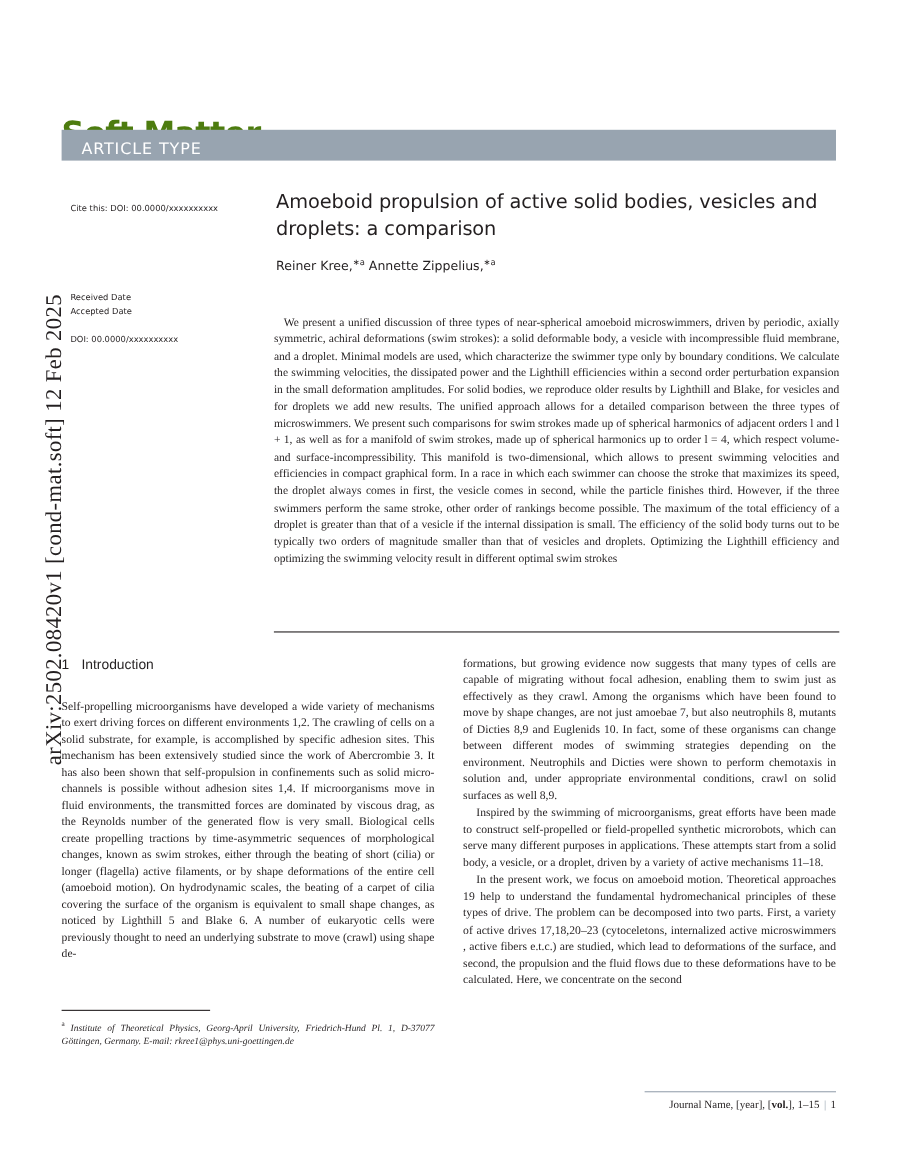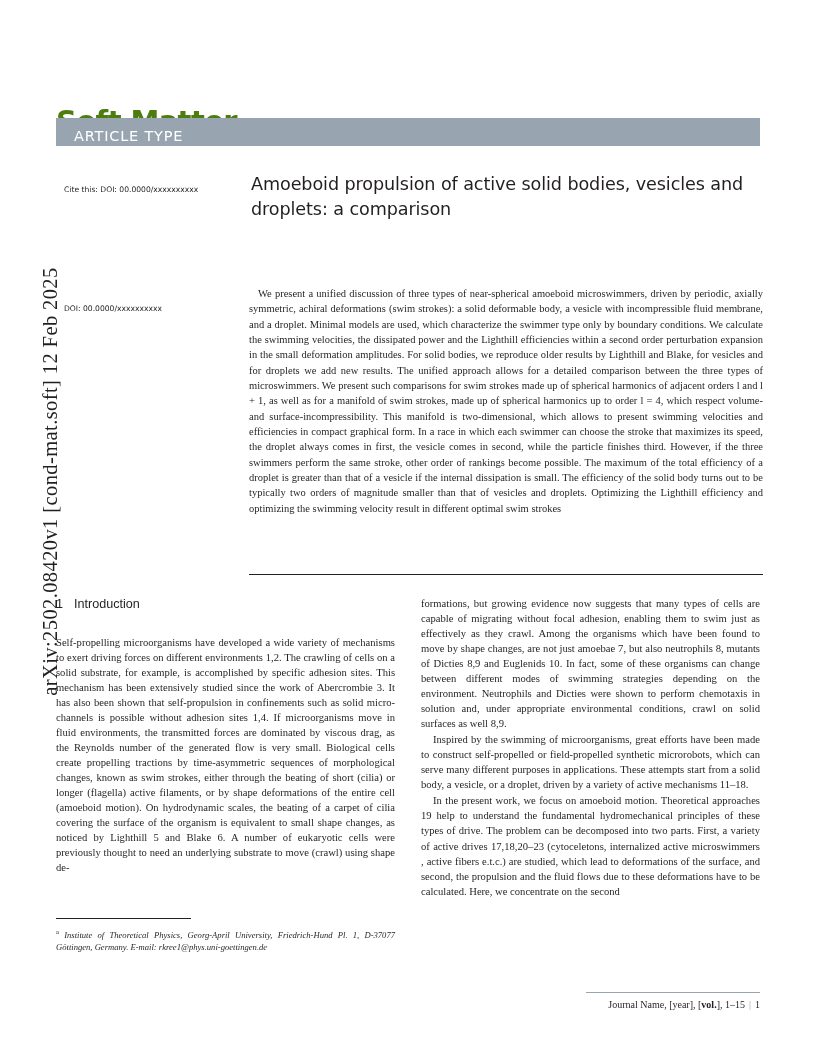--- a/index.html
+++ b/index.html
@@ -210,24 +210,31 @@
 
   <div class="arxiv-stamp">arXiv:2502.08420v1  [cond-mat.soft]  12 Feb 2025</div>
 
   <div class="masthead">Soft Matter</div>
 
   <div class="typebar">
     <div class="typebar-label">ARTICLE TYPE</div>
   </div>
 
   <div class="leftcol cite-this">Cite this: DOI: 00.0000/xxxxxxxxxx</div>
+  <div class="leftcol rec-date">
+    <div>Received Date</div>
+    <div>Accepted Date</div>
+  </div>
   <div class="leftcol doi-line">DOI: 00.0000/xxxxxxxxxx</div>
 
   <div class="title">Amoeboid propulsion of active solid bodies, vesicles and droplets:  a comparison</div>
 
+  <div class="authors">
+    <span>Reiner Kree,</span><sup>∗a</sup><span> Annette Zippelius,</span><sup>∗a</sup>
+  </div>
 
   <div class="abstract"><span class="indent"></span><span>We present a unified discussion of three types of near-spherical amoeboid microswimmers, driven by periodic, axially symmetric, achiral deformations (swim strokes):  a solid deformable body, a vesicle with incompressible fluid membrane, and a droplet. Minimal models are used, which characterize the swimmer type only by boundary conditions.  We calculate the swimming velocities, the dissipated power and the Lighthill efficiencies within a second order perturbation expansion in the small deformation amplitudes. For solid bodies, we reproduce older results by Lighthill and Blake, for vesicles and for droplets we add new results.  The unified approach allows for a detailed comparison between the three types of microswimmers. We present such comparisons for swim strokes made up of spherical harmonics of adjacent orders l and l + 1, as well as for a manifold of swim strokes, made up of spherical harmonics up to order l = 4, which respect volume- and surface-incompressibility.  This manifold is two-dimensional, which allows to present swimming velocities and efficiencies in compact graphical form.  In a race in which each swimmer can choose the stroke that maximizes its speed, the droplet always comes in first, the vesicle comes in second, while the particle finishes third.  However, if the three swimmers perform the same stroke, other order of rankings become possible.  The maximum of the total efficiency of a droplet is greater than that of a vesicle if the internal dissipation is small.  The efficiency of the solid body turns out to be typically two orders of magnitude smaller than that of vesicles and droplets. Optimizing the Lighthill efficiency and optimizing the swimming velocity result in different optimal swim strokes</span></div>
 
   <div class="rule"></div>
 
   <div class="col col-left">
     <div class="sec-head">
       <span class="num">1</span><span>Introduction</span>
     </div>
     <p>Self-propelling microorganisms have developed a wide variety of mechanisms to exert driving forces on different environments 1,2. The crawling of cells on a solid substrate, for example, is accomplished by specific adhesion sites.  This mechanism has been extensively studied since the work of Abercrombie  3.  It has also been shown that self-propulsion in confinements such as solid micro-channels is possible without adhesion sites 1,4. If microorganisms move in fluid environments, the transmitted forces are dominated by viscous drag, as the Reynolds number of the generated flow is very small.  Biological cells create propelling tractions by time-asymmetric sequences of morphological changes, known as swim strokes, either through the beating of short (cilia) or longer (flagella) active filaments, or by shape deformations of the entire cell (amoeboid motion).  On hydrodynamic scales, the beating of a carpet of cilia covering the surface of the organism is equivalent to small shape changes, as noticed by Lighthill  5 and Blake  6.  A number of eukaryotic cells were previously thought to need an underlying substrate to move (crawl) using shape de-</p>

